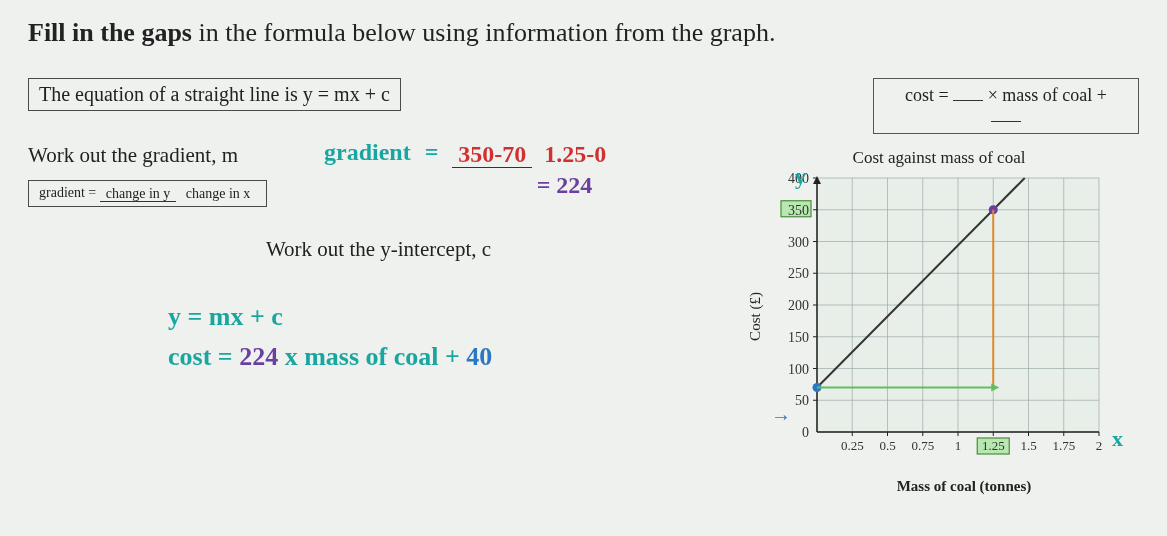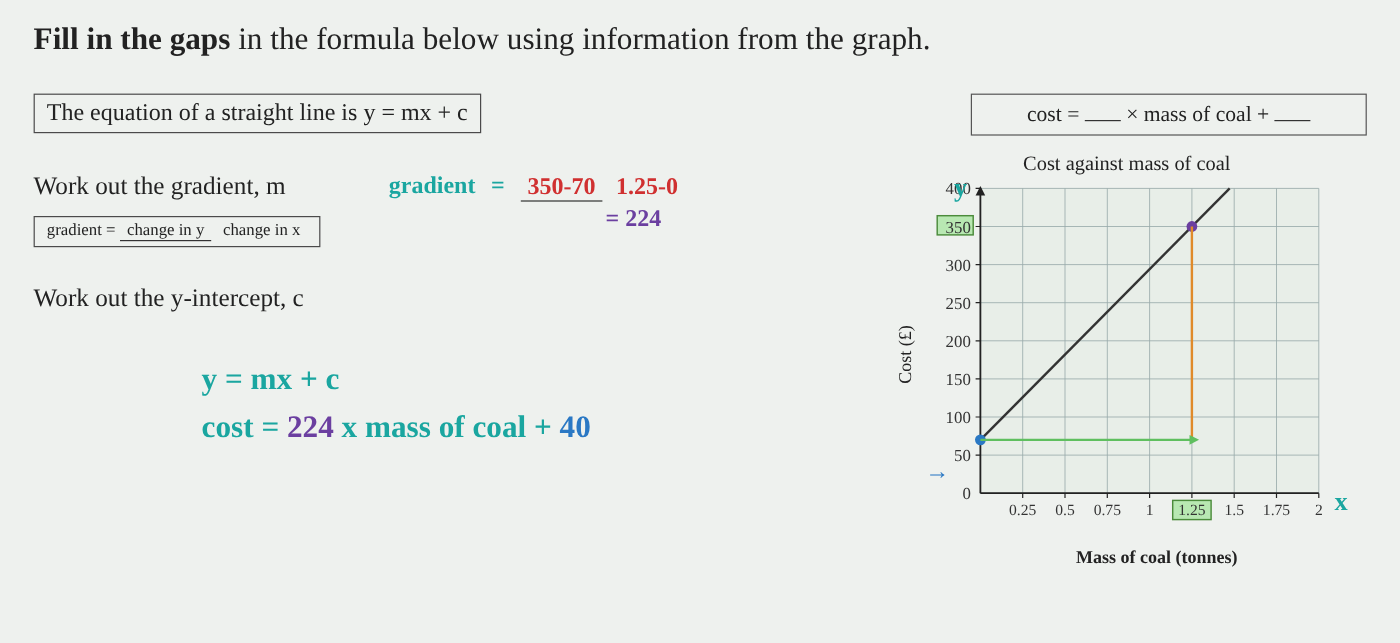--- a/index.html
+++ b/index.html
@@ -31,22 +31,22 @@
   .eqline { font-size: 21px; font-family: "Comic Sans MS", cursive; margin: 12px 0; }
   .frac { display: inline-block; vertical-align: middle; text-align: center; }
   .frac .num { border-bottom: 1.5px solid #333; padding: 0 6px; }
   .frac .den { padding: 0 6px; }
   .handwrite { font-family: "Segoe Script", "Comic Sans MS", cursive; font-weight: bold; }
   .teal { color: #1aa6a0; }
   .red { color: #d03030; }
   .purple { color: #6b3fa0; }
   .blue { color: #2a78c4; }
   .layout-row { display:flex; align-items:center; gap:46px; }
-  .layout-row2 { display:flex; align-items:center; gap:20px; }
-  .cost-box { border:1.5px solid #555; padding:6px 14px; font-size:18px; font-family: Georgia, serif; text-align:center; width: 330px; margin-left:auto; }
+  .layout-row2 { display:flex; align-items:center; gap:20px;flex-direction:column; }
+  .cost-box { border:1.5px solid #555; padding:6px 14px; font-size:18px; font-family: Georgia, serif; text-align:center; width: 266px; margin-left:auto; }
   .blank { display:inline-block; border-bottom:1px solid #333; width:30px; height:14px; }
   .chart-title { text-align:center; font-size:17px; margin-top:14px; font-family: Georgia, serif; }
   .chart-wrap { position:relative; width: 380px; height: 310px; }
   .ylabel-text { position:absolute; left:-8px; top:140px; transform: rotate(-90deg); font-size:15px; font-family: Georgia, serif; }
   .xlabel-text { text-align:center; font-size:15px; font-family: Georgia, serif; margin-top:0px;font-weight:bold; }
   .yhand { position:absolute; left:56px; top:-4px; font-size:22px; }
   .xhand { position:absolute; right:-4px; bottom:26px; font-size:22px; }
   .arrow { position:absolute; color:#2a78c4; font-size:20px; }
   svg { display:block; }
 </style>
@@ -69,21 +69,21 @@
         <div class="eqline">Work out the gradient, m</div>
         <div class="box" style="font-size:14px;">
           <span>gradient =</span>
           <span class="frac">
             <span class="num">change in y</span>
             <span class="den">change in x</span>
           </span>
         </div>
       </div>
 
-      <div class="handwrite" style="font-size:20px; line-height:1.3;">
+      <div class="handwrite" style="font-size:24px; line-height:1.3;">
         <div>
           <span class="teal">gradient</span>
           <span class="teal" style="margin:0 8px;">=</span>
           <span class="frac" style="vertical-align:middle;">
             <span class="num red" style="border-color:#333;">350-70</span>
             <span class="den red">1.25-0</span>
           </span>
         </div>
         <div style="text-align:right; padding-right:20px;">
           <span class="purple">= 224</span>

